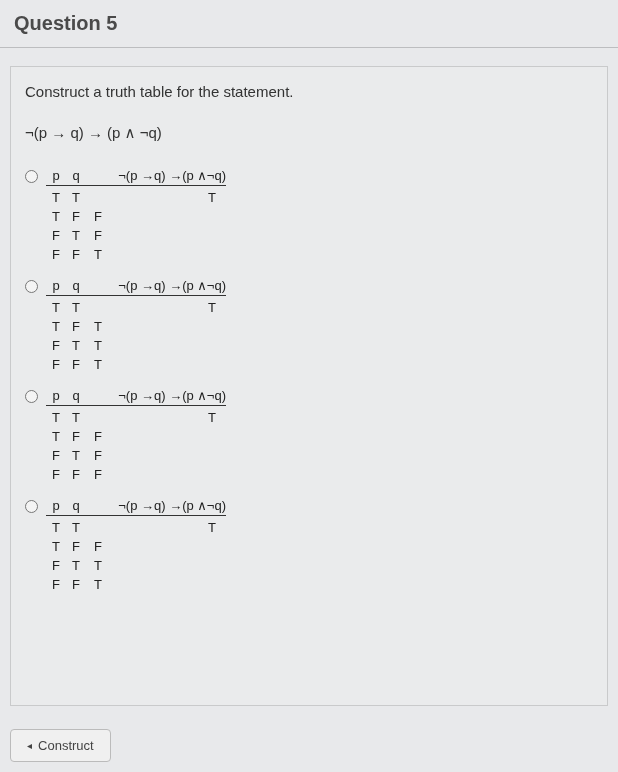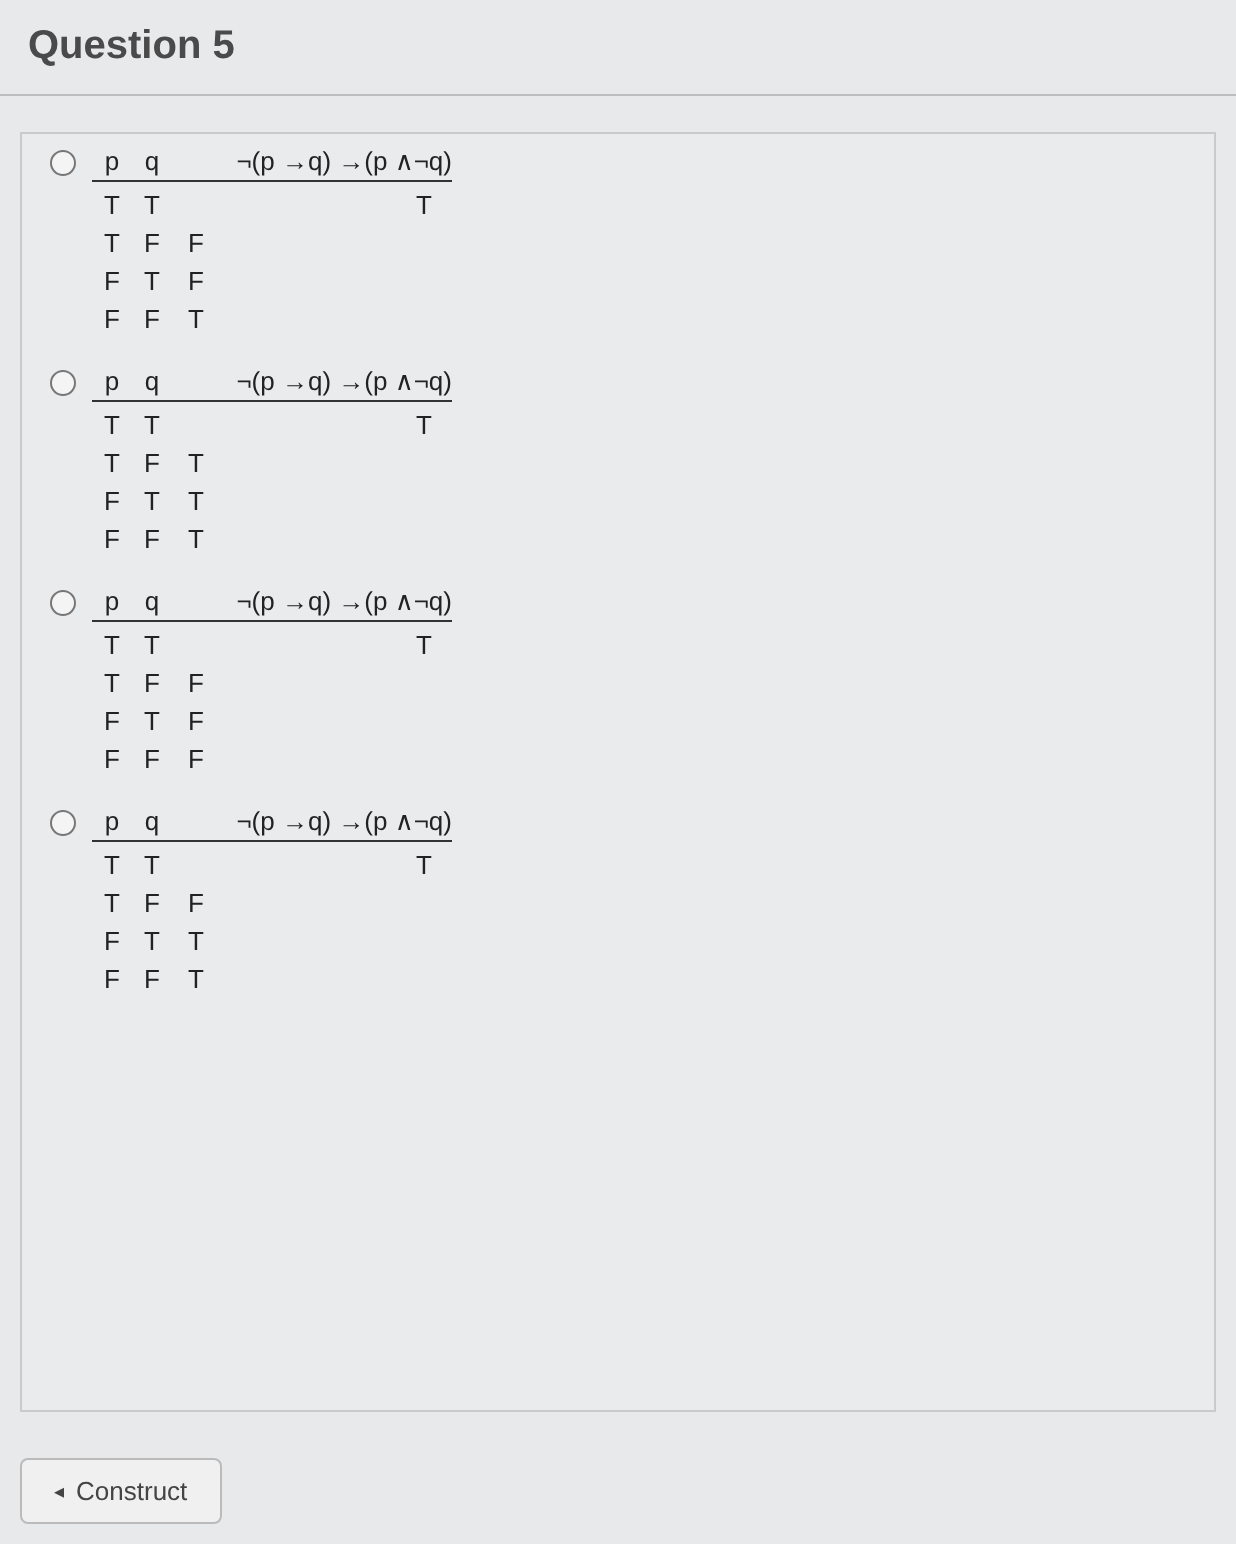--- a/index.html
+++ b/index.html
@@ -96,20 +96,22 @@
     .arrow-left {
       font-size: 10px;
     }
   </style>
 </head>
 <body>
 
 <div class="question-header">Question 5</div>
 
 <div class="content-box">
+  <div class="instruction">Construct a truth table for the statement.</div>
+  <div class="formula">¬(p → q) → (p ∧ ¬q)</div>
 
   <div class="options">
 
     <div class="option">
       <div class="radio"></div>
       <div class="truth-table">
         <div class="tt-header">
           <div class="col-p">p</div>
           <div class="col-q">q</div>
           <div class="col-expr">¬(p →q) →(p ∧¬q)</div>

